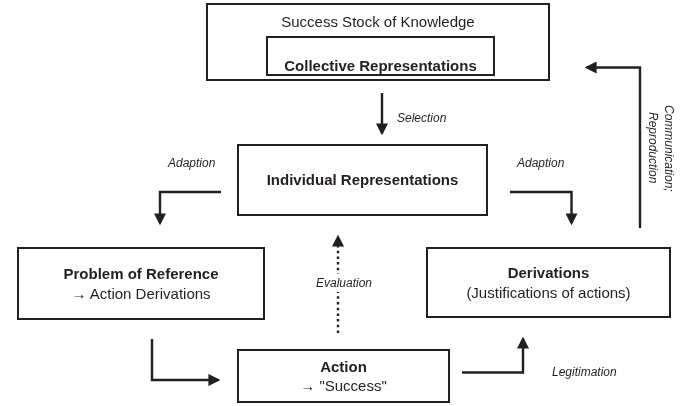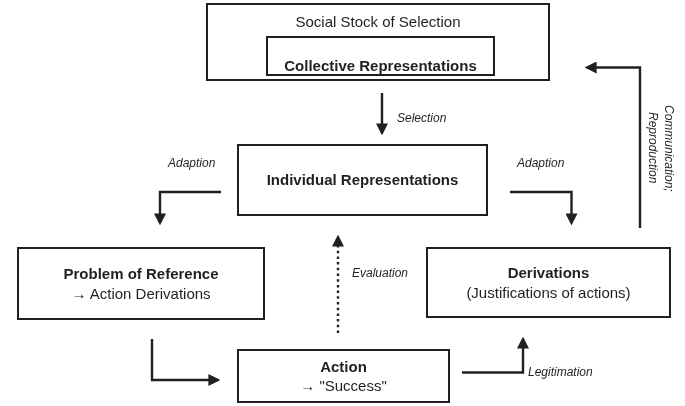--- a/index.html
+++ b/index.html
@@ -94,21 +94,21 @@
     <path d="M382 93 L382 133" stroke="#231f20" stroke-width="2.4" fill="none" marker-end="url(#ah)"></path>
     <path d="M221 192 L160 192 L160 223" stroke="#231f20" stroke-width="2.4" fill="none" marker-end="url(#ah)"></path>
     <path d="M510 192 L571.5 192 L571.5 223" stroke="#231f20" stroke-width="2.4" fill="none" marker-end="url(#ah)"></path>
     <path d="M152 339 L152 380 L218 380" stroke="#231f20" stroke-width="2.4" fill="none" marker-end="url(#ah)"></path>
     <path d="M462 372.5 L523 372.5 L523 339" stroke="#231f20" stroke-width="2.4" fill="none" marker-end="url(#ah)"></path>
     <path d="M640 228 L640 67.5 L587 67.5" stroke="#231f20" stroke-width="2.4" fill="none" marker-end="url(#ah)"></path>
     <path d="M338 333 L338 237" stroke="#231f20" stroke-width="2.4" fill="none" stroke-dasharray="2.5 3.2" marker-end="url(#ah)"></path>
   </svg>
 
   <div class="box-title-outer">
-    <div class="box-title-text">Social Stock of Selection</div>
+    <div class="box-title-text">Success Stock of Knowledge</div>
     <div class="box-inner">
       <span>Collective Representations</span>
     </div>
   </div>
 
   <div class="box" style="left:237px; top:144px; width:251px; height:72px;">
     <span class="bold">Individual Representations</span>
   </div>
 
   <div class="box" style="left:1px; top:247px; width:248px; height:73px;margin-left:16px;">
@@ -122,20 +122,20 @@
   </div>
 
   <div class="box" style="left:237px; top:349px; width:213px; height:54px;">
     <span class="bold">Action</span>
     <span>→ "Success"</span>
   </div>
 
   <div class="lbl" style="left:397px; top:111px;text-align:center;">Selection</div>
   <div class="lbl" style="left:168px; top:156px;">Adaption</div>
   <div class="lbl" style="left:517px; top:156px;">Adaption</div>
-  <div class="lbl lbl-evaluation" style="left:344px; top:264px;margin-left:36px;">Evaluation</div>
-  <div class="lbl" style="left:528px; top:365px;font-style:italic;">Legitimation</div>
+  <div class="lbl lbl-evaluation" style="left:344px; top:274px;">Evaluation</div>
+  <div class="lbl" style="left:552px; top:365px;font-style:italic;">Legitimation</div>
   <div class="lbl lbl-vertical" style="left:645px; top:67px;">
     <div>Communication;</div>
     <div>Reproduction</div>
   </div>
 
 </div>
 
 </body></html>

